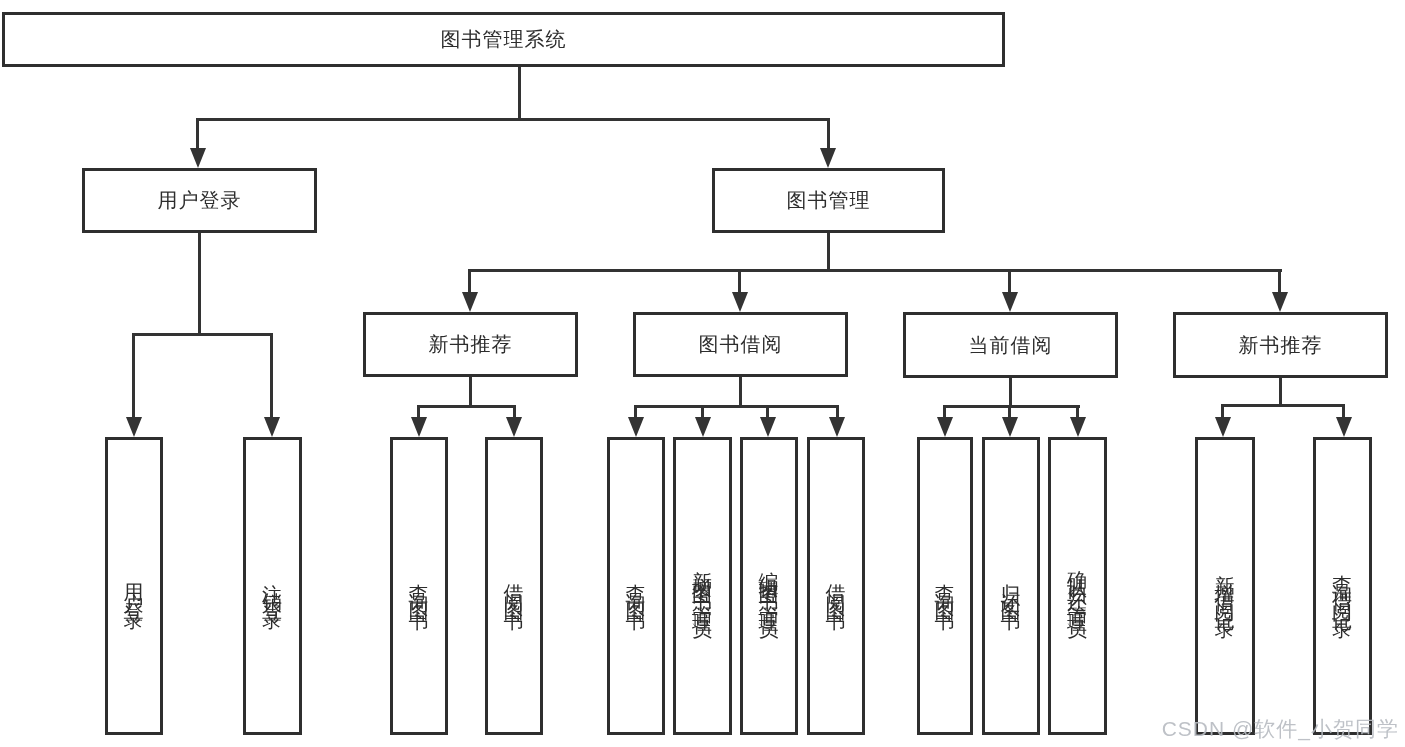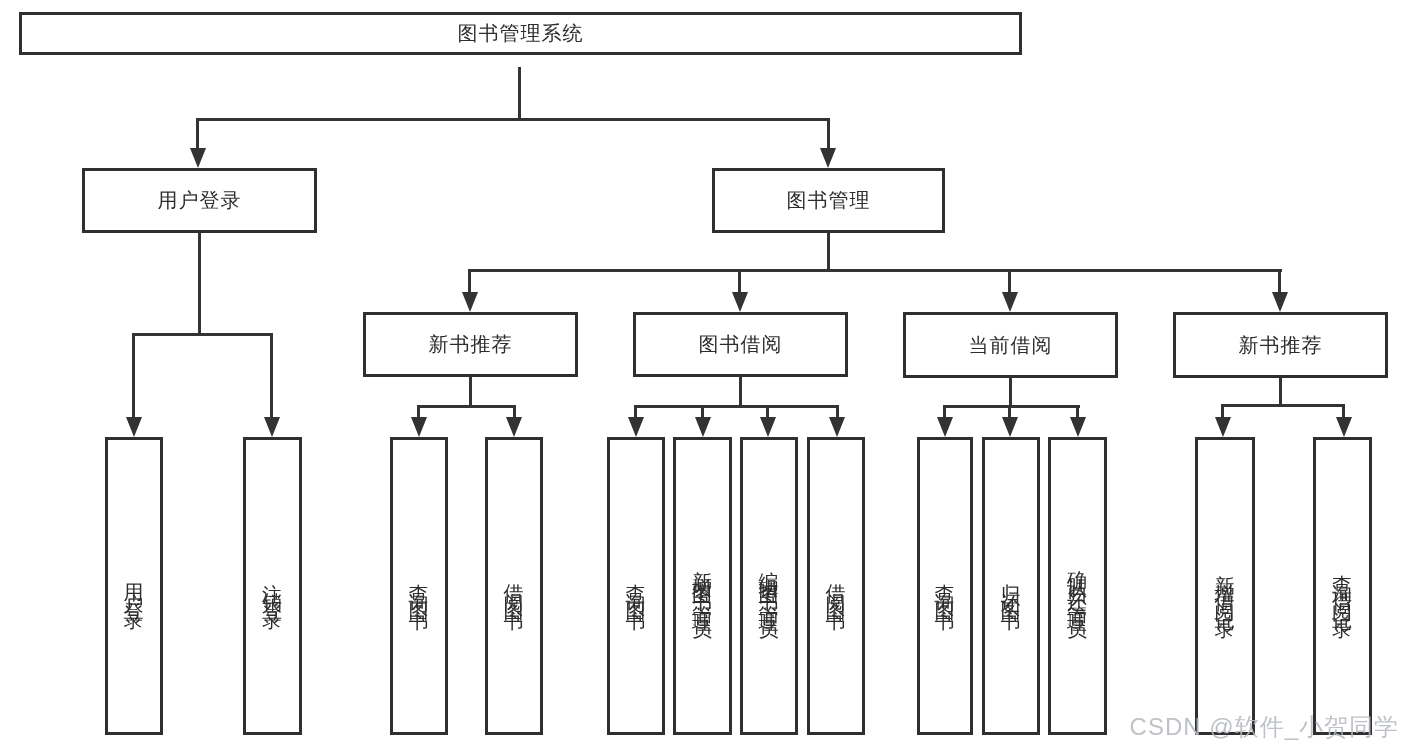--- a/index.html
+++ b/index.html
@@ -23,29 +23,29 @@
   }
   .vline{position:absolute;width:3px;background:#333333;z-index:1;}
   .hline{position:absolute;height:3px;background:#333333;z-index:1;}
   .arrow{
     position:absolute;width:0;height:0;z-index:1;
     border-left:8px solid transparent;border-right:8px solid transparent;
     border-top:20px solid #333333;
   }
   .watermark{
     position:absolute;right:6px;bottom:4px;z-index:5;
-    font-size:24px;color:#b7bbc1;opacity:.9;letter-spacing:1px;white-space:nowrap;
+    font-size:21px;color:#b7bbc1;opacity:.9;letter-spacing:1px;white-space:nowrap;
   }
 </style>
 </head>
 <body>
 
 <div class="canvas">
 
-  <div class="node" style="left:19px;top:12px;width:1003px;height:43px">
+  <div class="node" style="left:2px;top:12px;width:1003px;height:55px">
     <span class="hlabel">图书管理系统</span>
   </div>
 
   <div class="node" style="left:82px;top:168px;width:235px;height:65px">
     <span class="hlabel">用户登录</span>
   </div>
   <div class="node" style="left:363px;top:312px;width:215px;height:65px">
     <span class="hlabel">新书推荐</span>
   </div>
 

